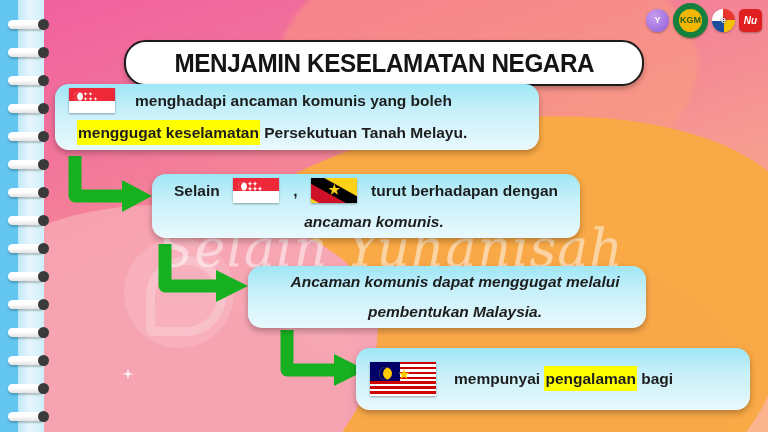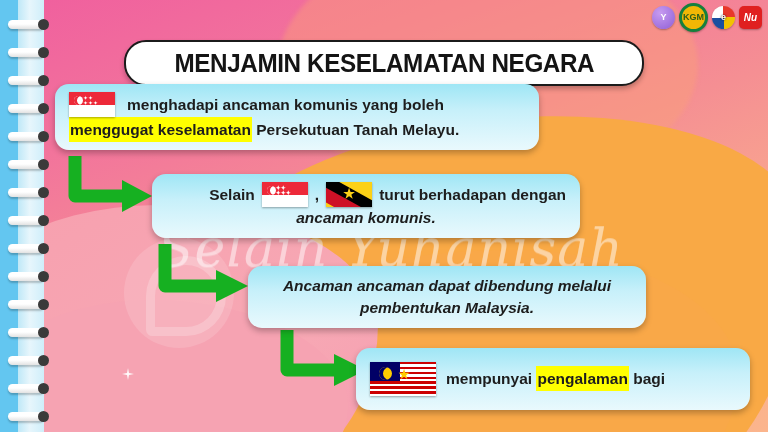--- a/index.html
+++ b/index.html
@@ -77,21 +77,21 @@
     transform:scaleX(.97);
   }
 
   
   .badges{position:absolute;right:6px;top:3px;display:flex;gap:4px;align-items:center;}
   .badge{width:23px;height:23px;border-radius:50%;position:relative;overflow:hidden;
          display:flex;align-items:center;justify-content:center;
          font-size:9px;font-weight:bold;color:#fff;
          box-shadow:0 1px 2px rgba(0,0,0,.3);}
   .badge.b1{background:radial-gradient(circle at 35% 30%,#c79bf0,#8f5fd6);}
-  .badge.b2{background:#f2b705;border:3px solid #15803d;color:#2c5e1a;}
+  .badge.b2{background:#f2b705;border:6px solid #15803d;color:#2c5e1a;}
   .badge.b3{background:conic-gradient(#e8372a 0deg 90deg,#f2c200 90deg 180deg,#1a4fa0 180deg 270deg,#ffffff 270deg 360deg);}
   .badge.b4{background:#e02020;border-radius:5px;color:#fff;font-style:italic;font-size:10px;}
   .badge span{position:relative;z-index:2;line-height:1;}
   .badge.b3 span{color:#fff;text-shadow:0 0 2px #000;}
 
   
   .watermark{
     position:absolute;left:130px;top:218px;
     font-family:"DejaVu Serif",serif;font-style:italic;
     font-size:52px;color:rgba(255,255,255,.38);
@@ -125,21 +125,21 @@
   .box{
     position:absolute;
     background:linear-gradient(180deg,#9fe6f5 0%,#c7f0fa 40%,#e9f9fd 100%);
     border-radius:14px;
     box-shadow:0 3px 6px rgba(0,0,0,.28);
     box-sizing:border-box;
     padding:10px 14px;
     display:flex;align-items:center;
   }
   .box p{
-    margin:0;
+    margin:8px;
     font-family:"Liberation Sans",sans-serif;
     font-weight:bold;
     font-size:15.5px;
     line-height:1.45;
     color:#1d1d1d;
   }
   .hl{background:#ffff00;padding:4px 1px;}
   .ctr{text-align:center;width:100%;font-style:italic;}
 
   
@@ -249,42 +249,42 @@
         <p>menghadapi ancaman komunis yang boleh</p>
       </div>
       <p style="margin-top:2px;">
         <span class="hl">menggugat keselamatan</span><span> Persekutuan Tanah Melayu.</span>
       </p>
     </div>
   </div>
 
   <div class="box" style="left:152px;top:174px;width:428px;height:64px;">
     <div style="width:100%;">
-      <p style="display:flex;align-items:center;gap:7px;justify-content:flex-end;">
+      <p style="display:flex;align-items:center;gap:7px;justify-content:space-between;">
         <span>Selain</span>
         <span class="flag flag-sg">
           <span class="top"></span>
             <span class="moon"></span>
           <span class="stars">✦✦<br>✦✦✦</span>
         </span>
         <span>,</span>
         <span class="flag flag-swk">
           <span class="bandk"></span>
             <span class="bandr"></span>
             <span class="star">★</span>
         </span>
         <span>turut berhadapan dengan</span>
       </p>
       <p class="ctr">ancaman komunis.</p>
     </div>
   </div>
 
   <div class="box" style="left:248px;top:266px;width:398px;height:62px;">
     <div style="width:100%;">
-      <p class="ctr">Ancaman ancaman dapat dibendung melalui</p>
+      <p class="ctr">Ancaman komunis dapat menggugat melalui</p>
       <p class="ctr">pembentukan Malaysia.</p>
     </div>
   </div>
 
   <div class="box" style="left:356px;top:348px;width:394px;height:62px;">
     <div style="display:flex;align-items:center;gap:10px;width:100%;">
       <span class="flag flag-my">
         <span class="stripe" style="top:0%"></span>
         <span class="stripe" style="top:14.28%"></span>
         <span class="stripe" style="top:28.56%"></span>

